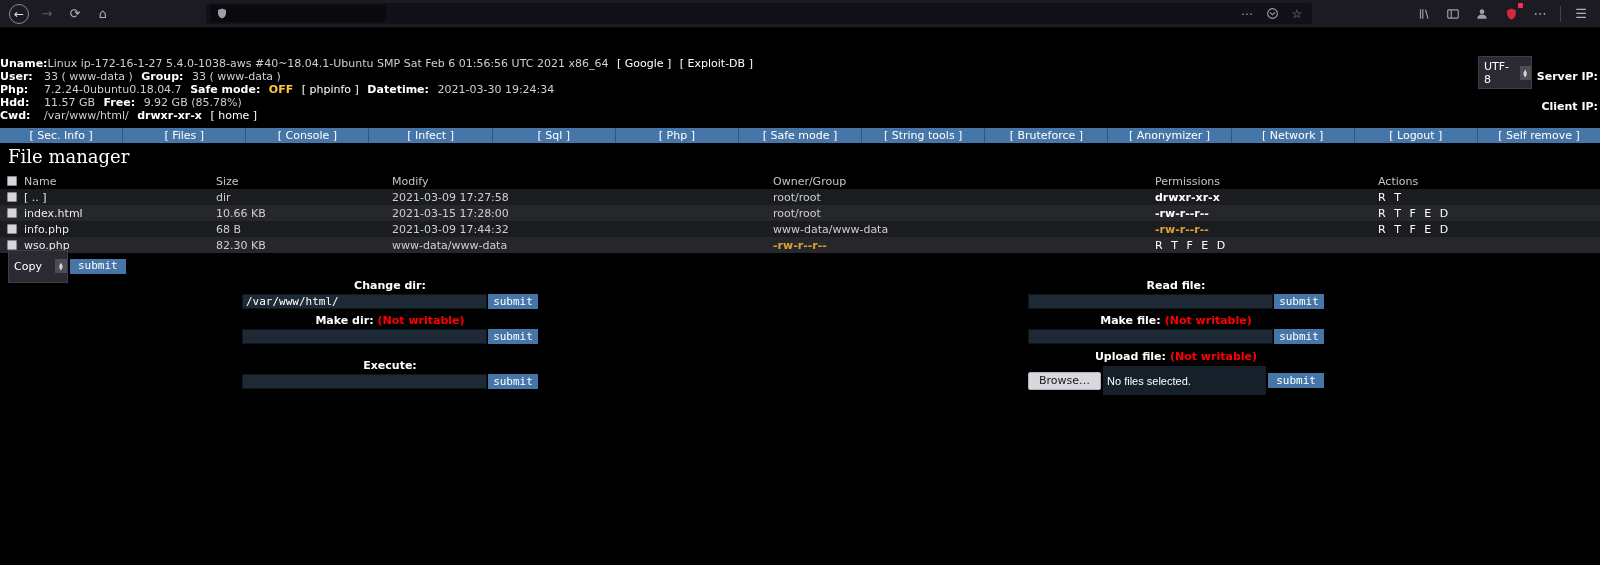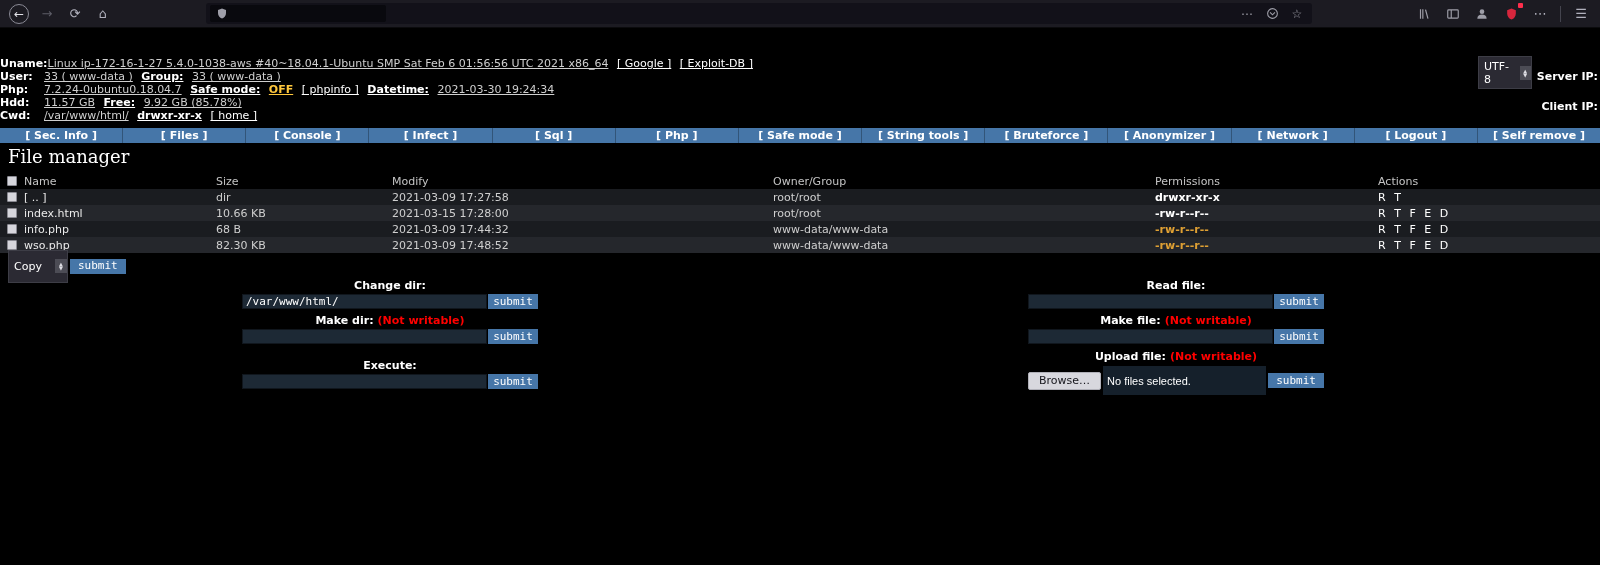--- a/index.html
+++ b/index.html
@@ -44,21 +44,21 @@
   .sep{ width:1px; height:16px; background:#44444e; margin:0 4px; }
   .badge-dot{ position:absolute; top:1px; right:1px; width:5px; height:5px; background:#ff2e4c; border-radius:1px; }
   .rel{ position:relative; }
 
   
   .shell{ padding-top:29px; position:relative; }
 
   .info-area{ position:relative; }
   .info-line{ display:flex; line-height:13px; }
   .ilabel{ flex:0 0 44px; font-weight:bold; color:#fff; }
-  .ival > *{ margin-right:5px;text-decoration:underline; }
+  .ival > *{ margin-right:5px; }
   .gray{ color:#cfcfcf; }
   .boldwhite{ font-weight:bold; color:#fff; }
   .yellow{ color:#ffc83d; font-weight:bold; }
 
   .select{
     display:inline-flex; align-items:center; background:#2b2a33;
     border:1px solid #3d3d46; height:33px; padding-left:5px; color:#fff; cursor:pointer;
   }
   .spinner{
     width:12px; height:14px; background:#4c4c55; margin-left:5px;
@@ -67,21 +67,20 @@
   }
   .charset-wrap{ position:absolute; top:-1px; right:68px; }
   .server-ip{ position:absolute; top:13px; right:2px; font-weight:bold; color:#fff; }
   .client-ip{ position:absolute; top:43px; right:2px; font-weight:bold; color:#fff; }
 
   
   .nav{ margin-top:6px; background:#4676a8; height:15px; display:flex; }
   .nav-item{
     flex:1; text-align:center; color:#fff; line-height:15px; cursor:pointer;
     border-right:1px solid rgba(0,0,0,.28);
-    font-weight:bold;
   }
   .nav-item:last-of-type{ border-right:none;text-align:center; }
 
   
   .fm-title{
     font-family:"DejaVu Serif", serif; font-size:18px; color:#fff;
     margin:3px 0 0 8px; line-height:22px;
   }
   .fm-table{ margin-top:5px; }
   .fm-grid{
@@ -392,21 +391,20 @@
             
           </span>
         </div>
 
         <div class="fm-grid">
           <span class="c-check">
             <input type="checkbox" style="">
           </span>
           <a class="c-name">wso.php</a>
           <span>82.30 KB</span>
-          <span>2021-03-09 17:48:52</span>
           <span>www-data/www-data</span>
           <a class="c-perms" data-variant="writable">-rw-r--r--</a>
           <span class="c-actions">
             
               <a>R</a>
             
               <a>T</a>
             
               <a>F</a>
             

